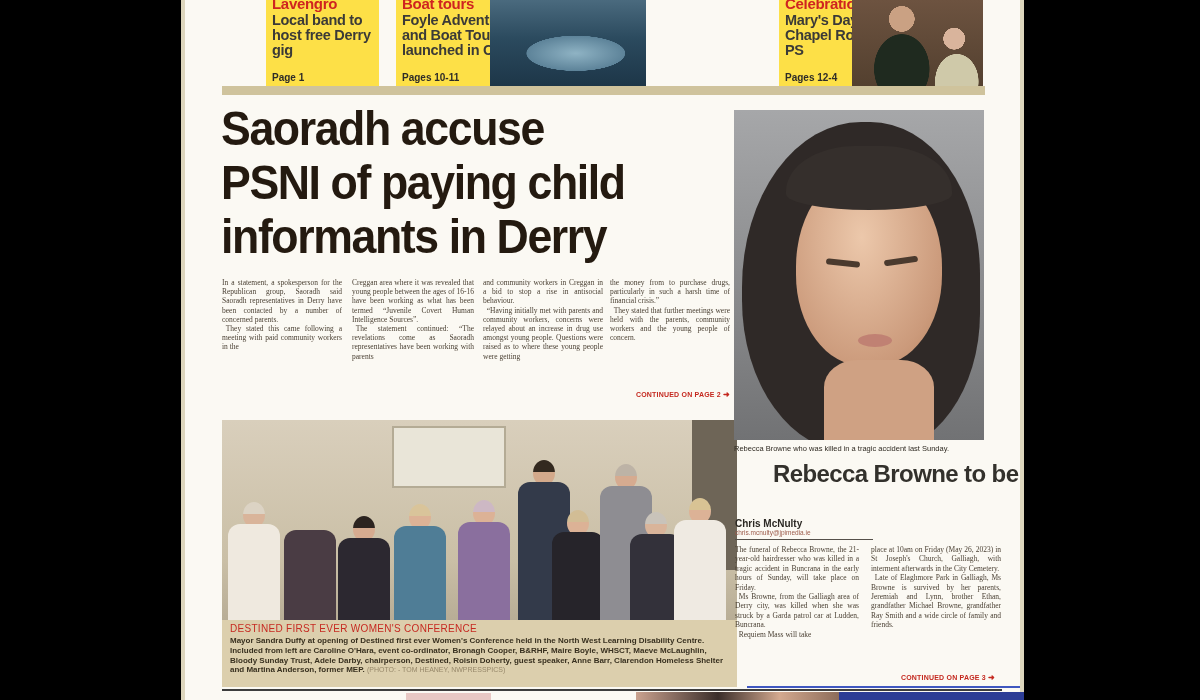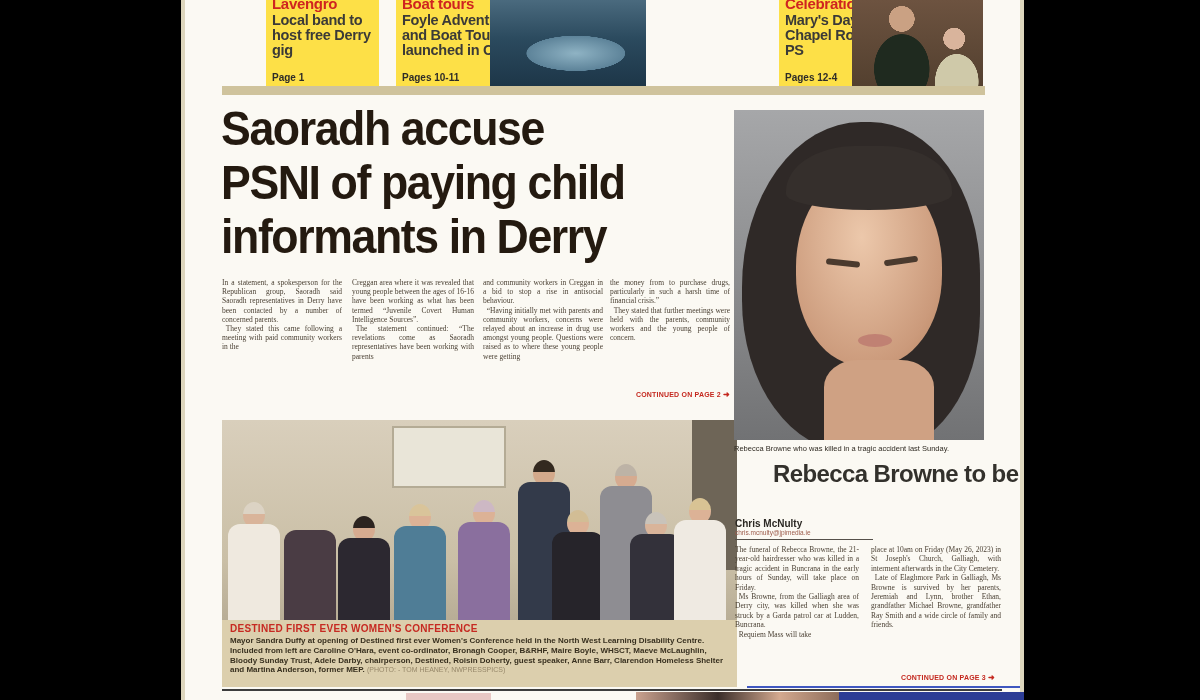--- a/index.html
+++ b/index.html
@@ -38,21 +38,21 @@
   .confphoto{position:absolute;left:41px;top:420px;width:515px;height:200px;overflow:hidden;
              background:linear-gradient(180deg,#d9cfbc,#cabfa6 70%,#b8ad96);}
   .screen{position:absolute;left:170px;top:6px;width:110px;height:58px;background:#e9e5d8;
           border:2px solid #b4ab95;}
   .door{position:absolute;left:470px;top:0;width:45px;height:150px;background:#6e6557;}
   .fig{position:absolute;bottom:0;width:52px;}
   .fig .h{display:block;width:22px;height:26px;border-radius:50%;margin:0 auto;}
   .fig .b{display:block;width:100%;height:calc(100% - 22px);border-radius:12px 12px 0 0;margin-top:-4px;}
   .capbox{position:absolute;left:41px;top:620px;width:515px;height:67px;background:#dccfad;
           box-sizing:border-box;padding:3px 8px 0 8px;}
-  .capttl{color:#c62a22;font-weight:bold;font-size:10px;letter-spacing:.3px;}
+  .capttl{color:#c62a22;font-weight:normal;font-size:10px;letter-spacing:.3px;}
   .captxt{color:#38301f;font-weight:bold;font-size:8px;line-height:9.8px;margin-top:2px;}
   .capcred{color:#97886a;font-weight:normal;font-size:7px;}
 
   
   .portrait{position:absolute;left:553px;top:110px;width:250px;height:330px;overflow:hidden;
             background:linear-gradient(180deg,#a6a7a9,#8a8b8d 55%,#717274);}
   .p-hair{position:absolute;left:8px;top:12px;width:238px;height:330px;background:#2f2927;
           border-radius:50% 46% 42% 46%;}
   .p-face{position:absolute;left:62px;top:58px;width:146px;height:198px;border-radius:50% 50% 46% 46%;
           background:radial-gradient(ellipse at 45% 35%,#ecc8ab,#cb9a7b 72%,#b5835f);}

